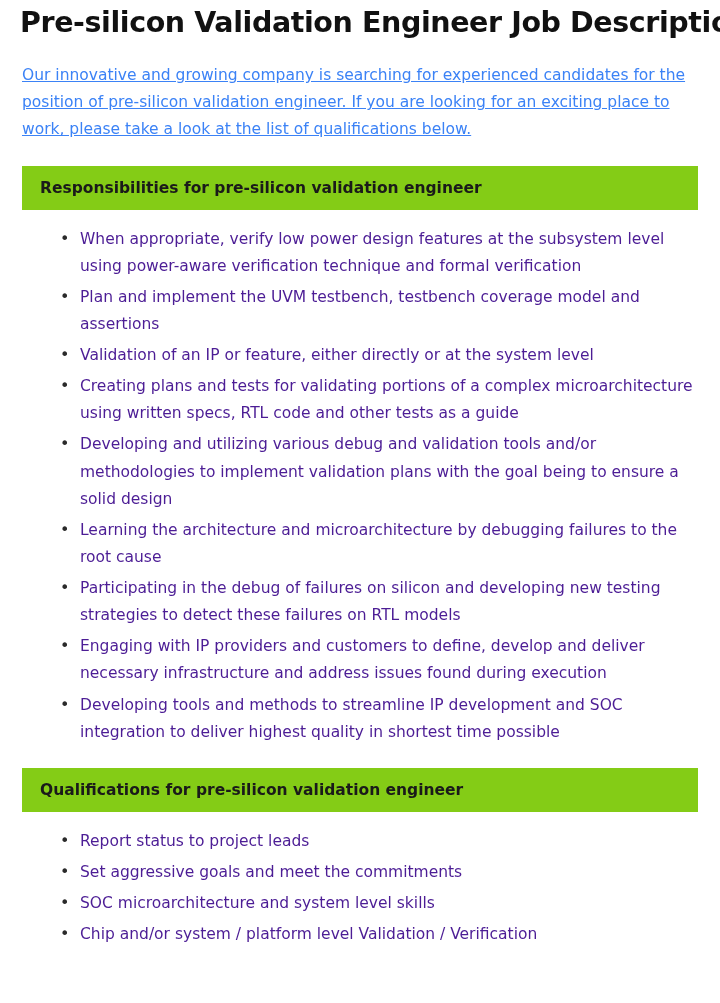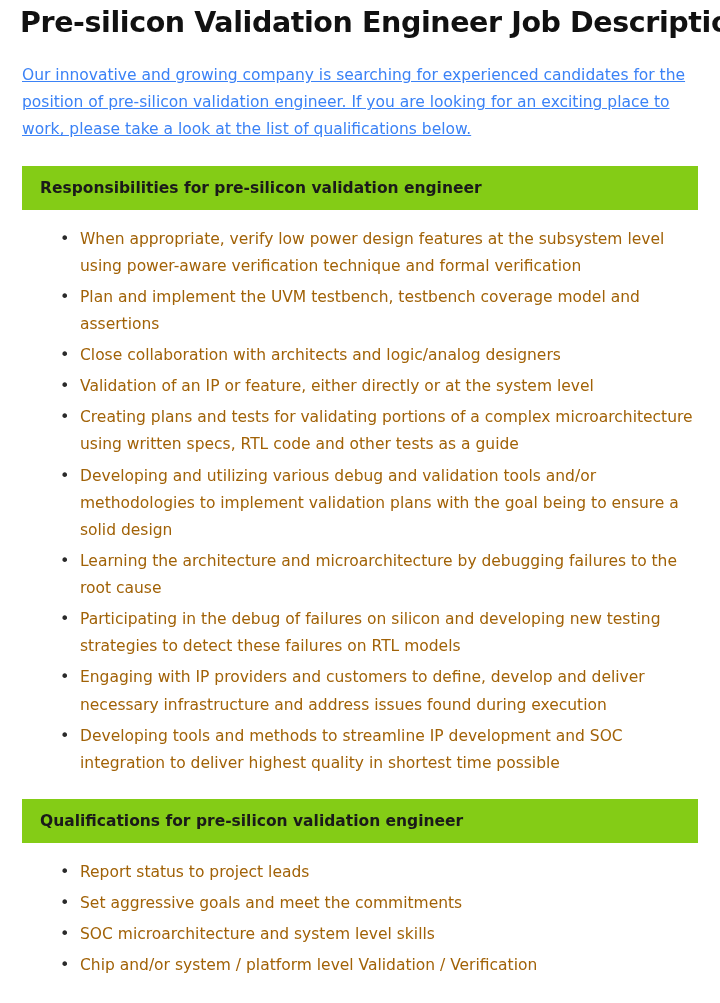--- a/index.html
+++ b/index.html
@@ -50,21 +50,21 @@
   }
   ul.bullets {
     list-style: none;
     margin: 16px 0 0 0;
     padding: 0 0 0 40px;
   }
   ul.bullets li {
     position: relative;
     font-size: 15.5px;
     line-height: 1.75;
-    color: #a16207;
+    color: #4c1d95;
     margin: 0 0 4px 0;
     padding-left: 20px;
     max-width: 636px;
   }
   ul.bullets li::before {
     content: "\2022";
     position: absolute;
     left: 0;
     top: -1px;
     font-size: 16px;
@@ -79,21 +79,20 @@
 
   <h1 class="doc-title">Pre-silicon Validation Engineer Job Description</h1>
 
   <p class="intro">Our innovative and growing company is searching for experienced candidates for the position of pre-silicon validation engineer. If you are looking for an exciting place to work, please take a look at the list of qualifications below.</p>
 
   <div class="section-header">Responsibilities for pre-silicon validation engineer</div>
 
   <ul class="bullets">
     <li>When appropriate, verify low power design features at the subsystem level using power-aware verification technique and formal verification</li>
     <li>Plan and implement the UVM testbench, testbench coverage model and assertions</li>
-    <li>Close collaboration with architects and logic/analog designers</li>
     <li>Validation of an IP or feature, either directly or at the system level</li>
     <li>Creating plans and tests for validating portions of a complex microarchitecture using written specs, RTL code and other tests as a guide</li>
     <li>Developing and utilizing various debug and validation tools and/or methodologies to implement validation plans with the goal being to ensure a solid design</li>
     <li>Learning the architecture and microarchitecture by debugging failures to the root cause</li>
     <li>Participating in the debug of failures on silicon and developing new testing strategies to detect these failures on RTL models</li>
     <li>Engaging with IP providers and customers to define, develop and deliver necessary infrastructure and address issues found during execution</li>
     <li>Developing tools and methods to streamline IP development and SOC integration to deliver highest quality in shortest time possible</li>
   </ul>
 
   <div class="section-header">Qualifications for pre-silicon validation engineer</div>

